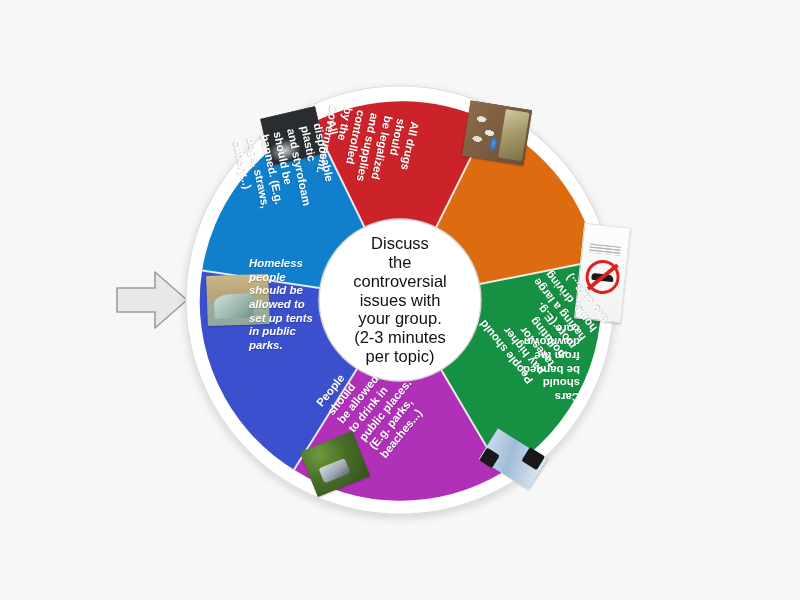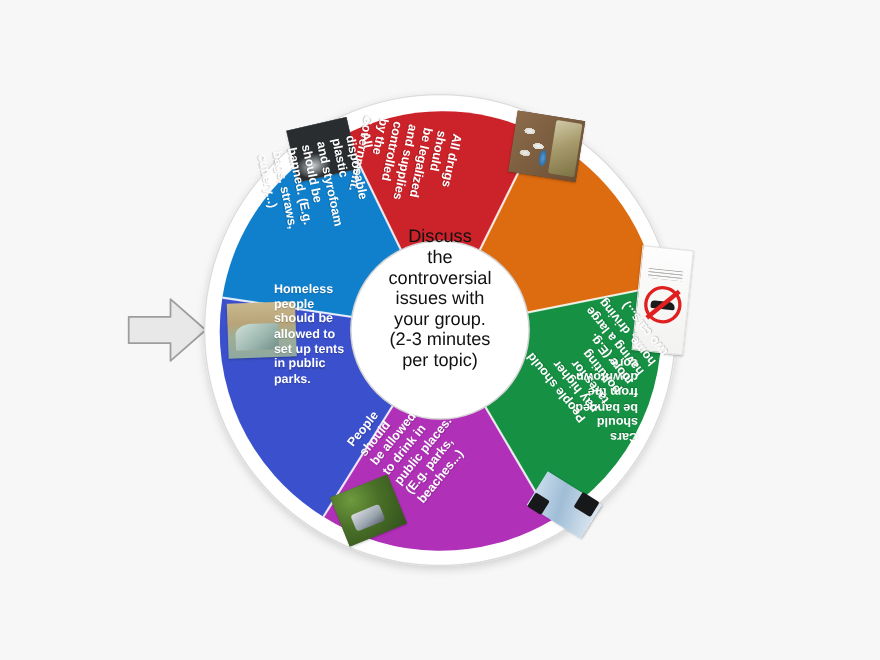--- a/index.html
+++ b/index.html
@@ -45,25 +45,26 @@
     top: 0;
     width: 430px;
     height: 430px;
     overflow: visible;
   }
 
   
   .hub {
     position: absolute;
     left: 135px;
-    top: 121px;
+    top: 135px;
     width: 160px;
     height: 160px;
     border-radius: 50%;
     display: flex;
+    align-items: center;
     justify-content: center;
     pointer-events: none;
   }
   .hub-text {
     text-align: center;
     color: #111;
     font-size: 16.5px;
     line-height: 1.14;
     white-space: pre-line;
     font-family: "Liberation Sans", sans-serif;
@@ -308,21 +309,21 @@
 two cars...)</div>
 
     <div class="seg-label" style="left:129px;top:316px;width:124px;transform:rotate(-51deg);transform-origin:0 0;text-align:left;">People
 should
 be allowed
 to drink in
 public places.
 (E.g. parks,
 beaches...)</div>
 
-    <div class="seg-label" style="left:64px;top:172px;width:98px;text-align:left;">Homeless
+    <div class="seg-label" style="left:64px;top:172px;width:98px;text-align:left;font-style:italic;">Homeless
 people
 should be
 allowed to
 set up tents
 in public
 parks.</div>
 
     <div class="seg-label" style="left:152px;top:34px;width:124px;transform:rotate(78deg);transform-origin:0 0;text-align:left;">All
 disposable
 plastic

